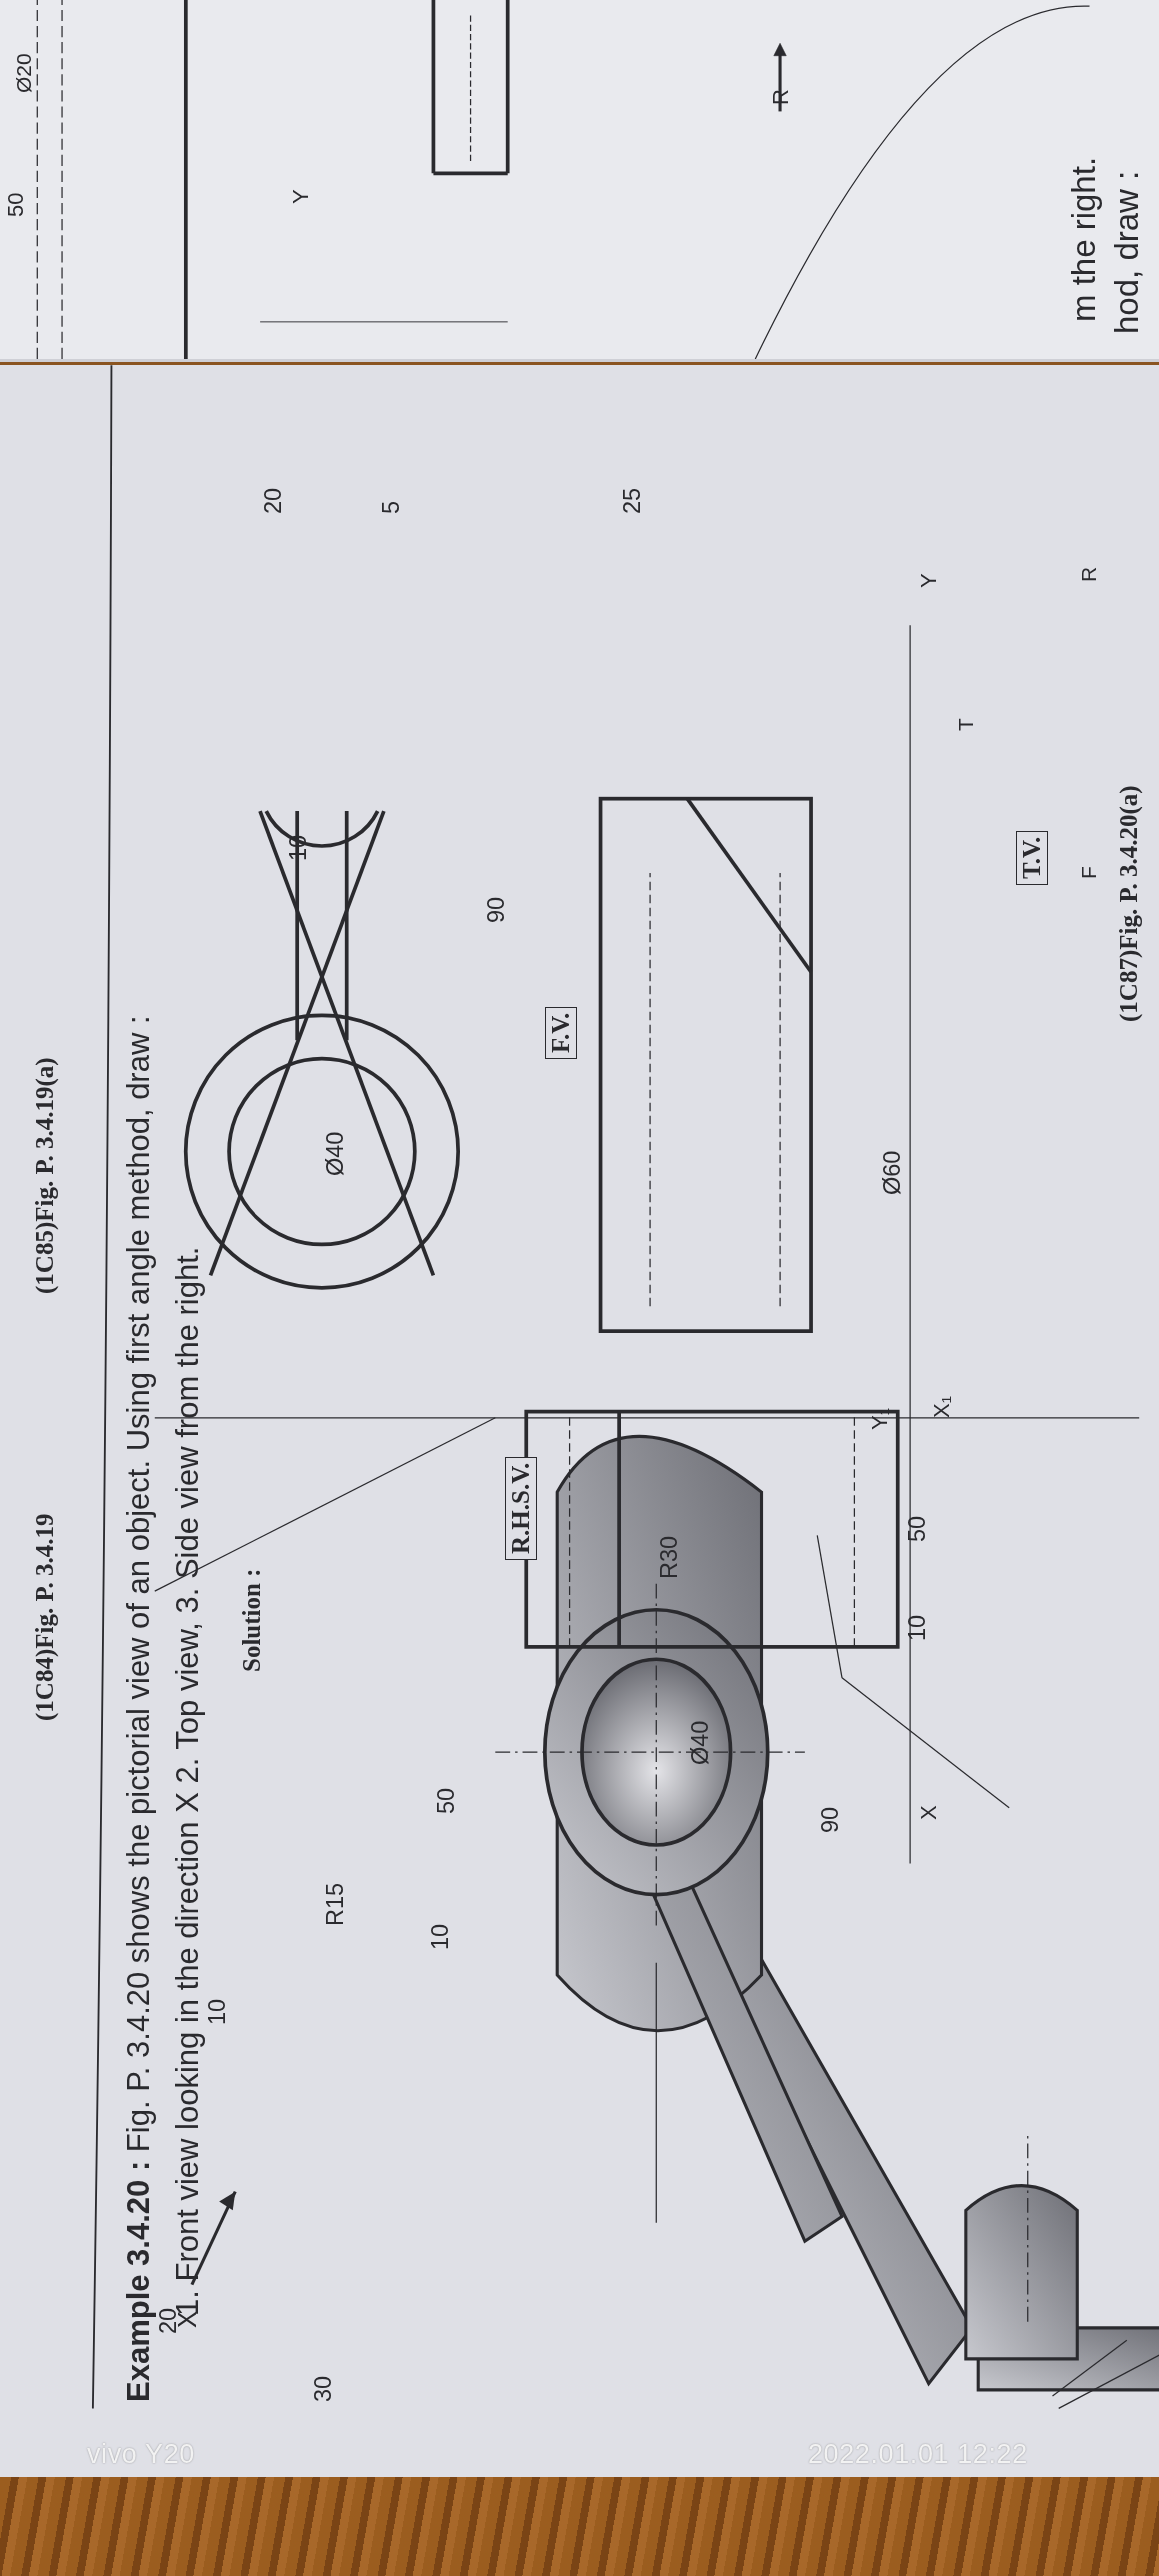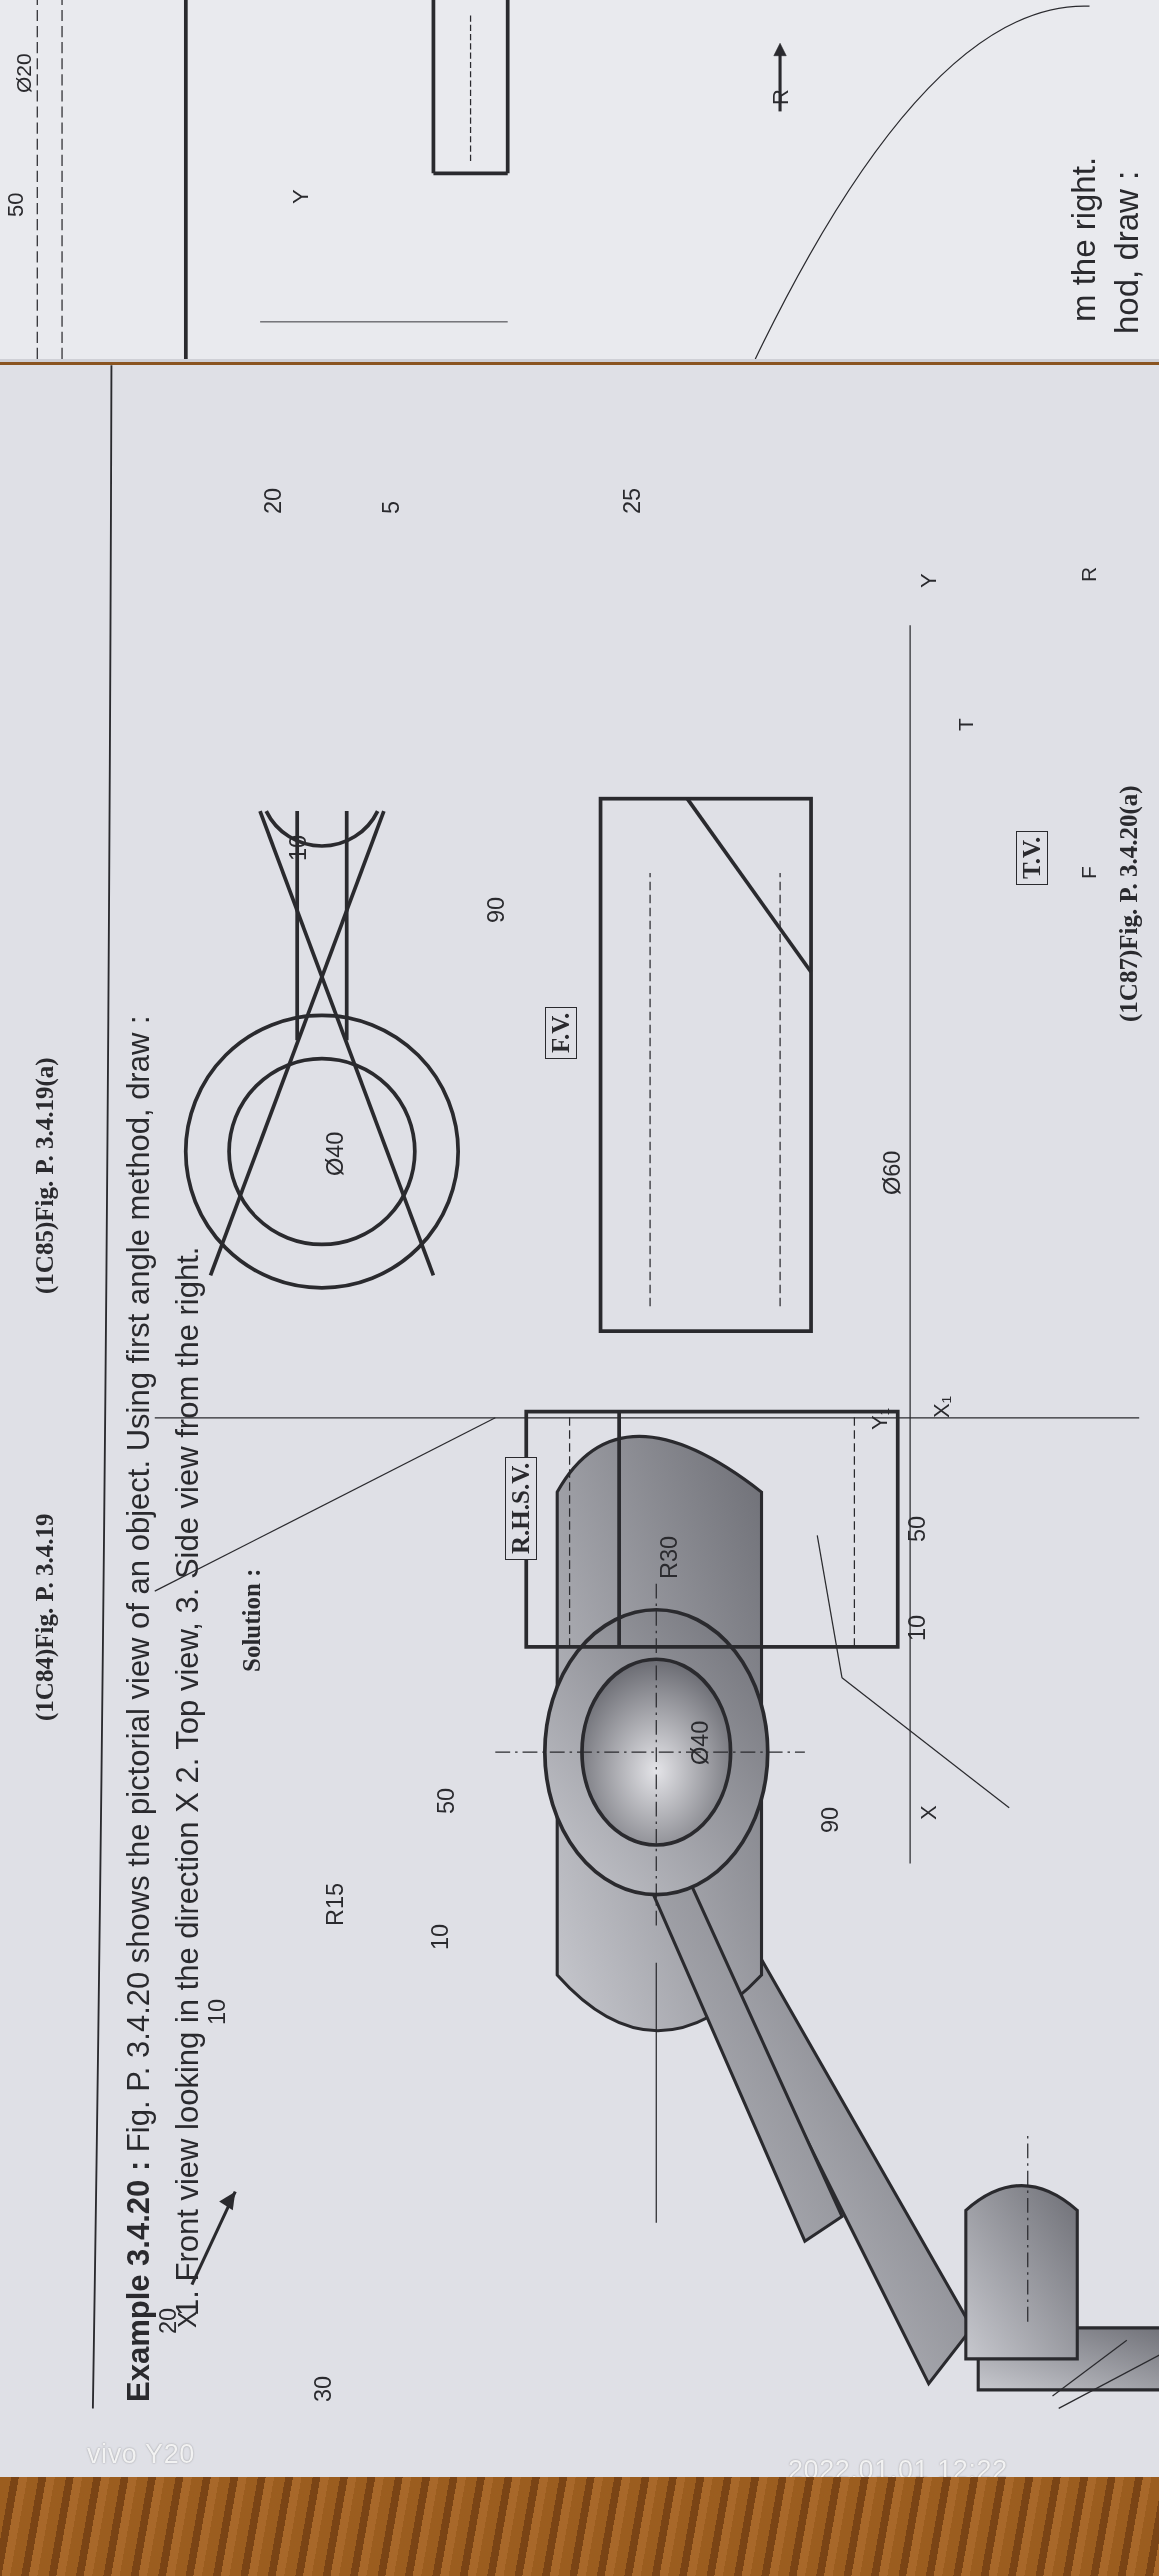--- a/index.html
+++ b/index.html
@@ -198,17 +198,17 @@
     <div class="txt dim" style="left:1307px; top:322px;">Ø40</div>
     <div class="txt dim" style="left:1560px; top:483px;">90</div>
     <div class="txt dim" style="left:1622px; top:285px;">10</div>
     <div class="txt dim" style="left:1969px; top:260px;">20</div>
     <div class="txt dim" style="left:1969px; top:378px;">5</div>
 
     <div class="txt serif caption" style="left:1461px; top:1115px;">(1C87)Fig. P. 3.4.20(a)</div>
   </div>
 
   <div class="watermark" style="left:87px; top:2074px;text-align:center;">vivo Y20</div>
-  <div class="watermark" style="left:788px; top:2074px;margin-top:16px;">2022.01.01 12:22</div>
+  <div class="watermark" style="left:808px; top:2074px;">2022.01.01 12:22</div>
 </div>
 
 <div class="table-wood"></div>
 
 
 </body></html>

